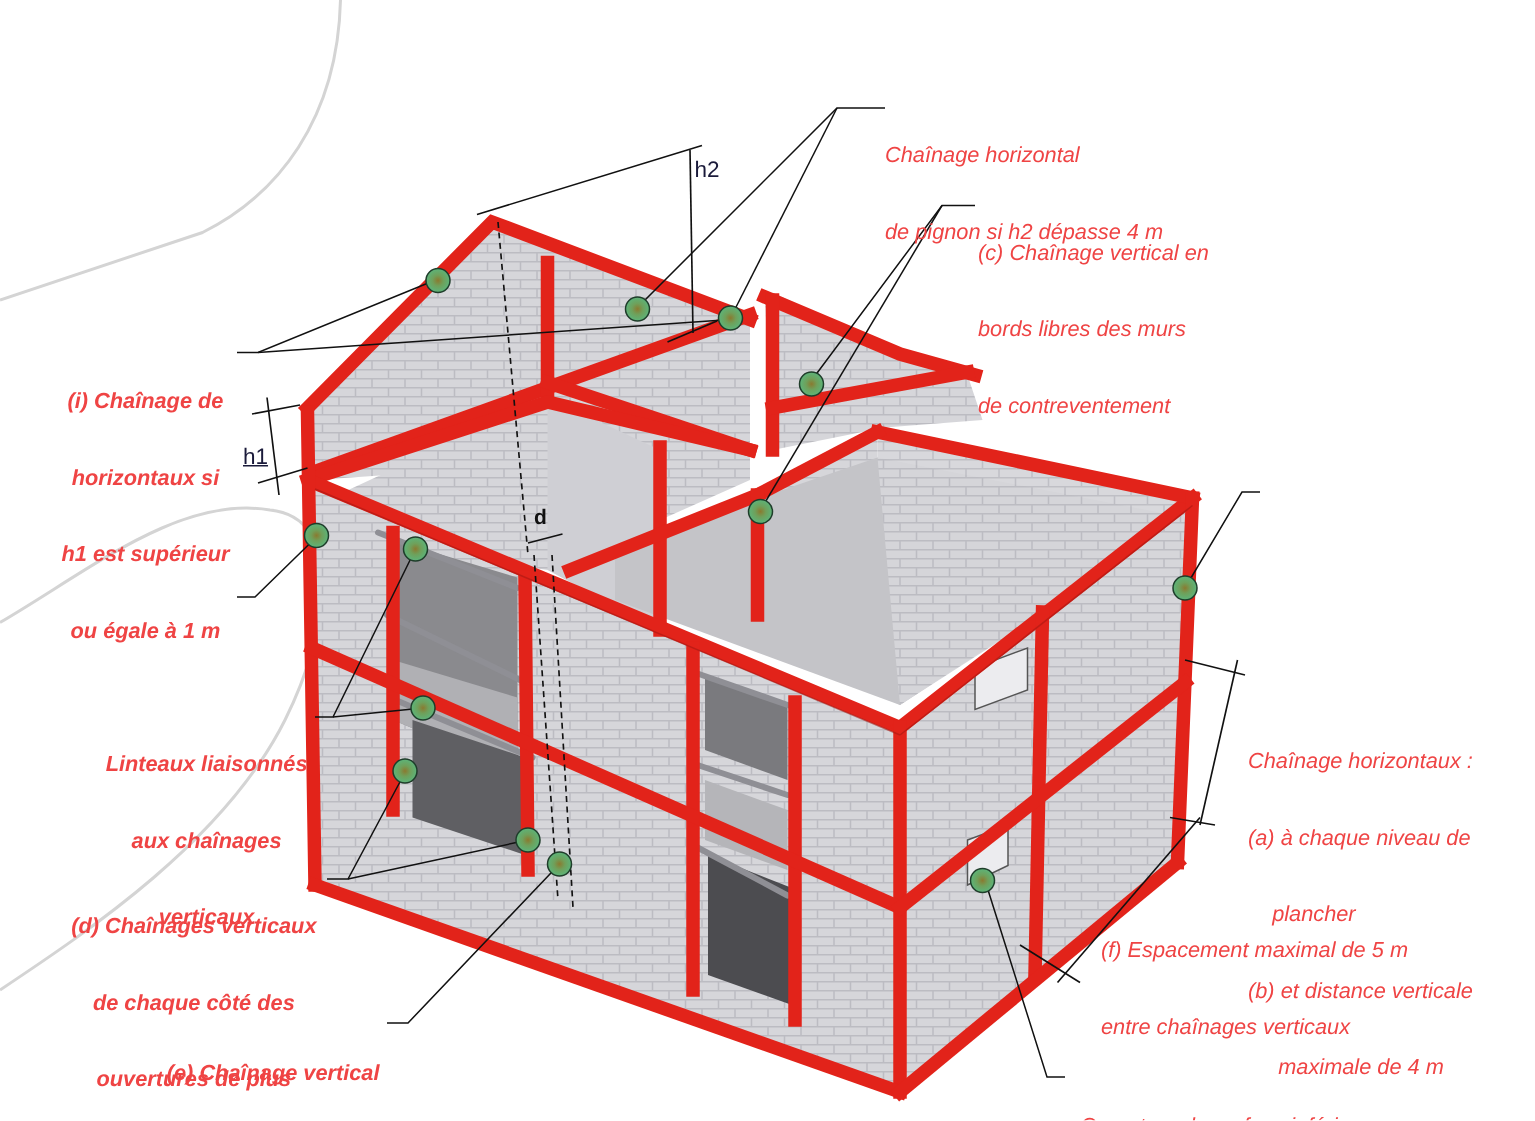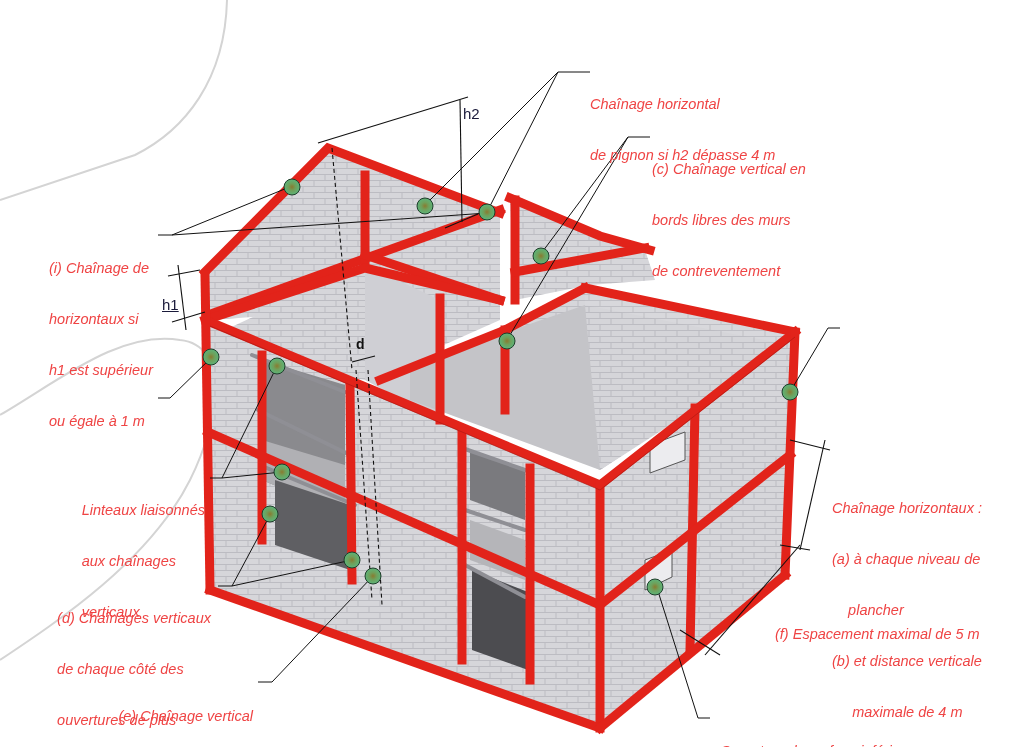--- a/index.html
+++ b/index.html
@@ -1,19 +1,19 @@
 <!DOCTYPE html>
 <html><head>
 <meta charset="utf-8">
 <style>
   html,body{margin:0;padding:0;background:#ffffff;}
   #stage{position:relative;width:1023px;height:747px;overflow:hidden;background:#fff;font-family:"Liberation Sans",sans-serif;}
   svg.draw{position:absolute;left:0;top:0;}
   .lbl{position:absolute;font-style:italic;font-size:14.5px;line-height:17px;color:#ef4444;font-family:"Liberation Sans",sans-serif;white-space:pre;}
-  .r{text-align:left;}
+  .r{text-align:center;font-weight:bold;}
   .l{text-align:left;}
   .dim{position:absolute;font-size:15px;color:#1a1a3a;font-family:"Liberation Sans",sans-serif;}
   .dimb{position:absolute;font-size:14px;font-weight:bold;color:#111;font-family:"Liberation Sans",sans-serif;}
 </style>
 </head>
 <body>
 
 <div id="stage">
 
 <svg class="draw" width="1023" height="747" viewBox="0 0 1023 747">
@@ -221,22 +221,23 @@
 
 
 <div class="lbl l" style="left:832px;top:466px;">
   <div>Chaînage horizontaux :</div>
   <div>(a) à chaque niveau de</div>
   <div>    plancher</div>
   <div>(b) et distance verticale</div>
   <div>     maximale de 4 m</div>
 </div>
 
-<div class="lbl l" style="left:775px;top:592px;">
+<div class="lbl l" style="left:734px;top:592px;">
   <div>(f) Espacement maximal de 5 m</div>
+  <div>entre chaînages verticaux</div>
 </div>
 
 <div class="lbl l" style="left:720px;top:709px;">
   <div>Ouverture de surface inférieure</div>
   
 </div>
 
 </div>
 
 </body></html>

